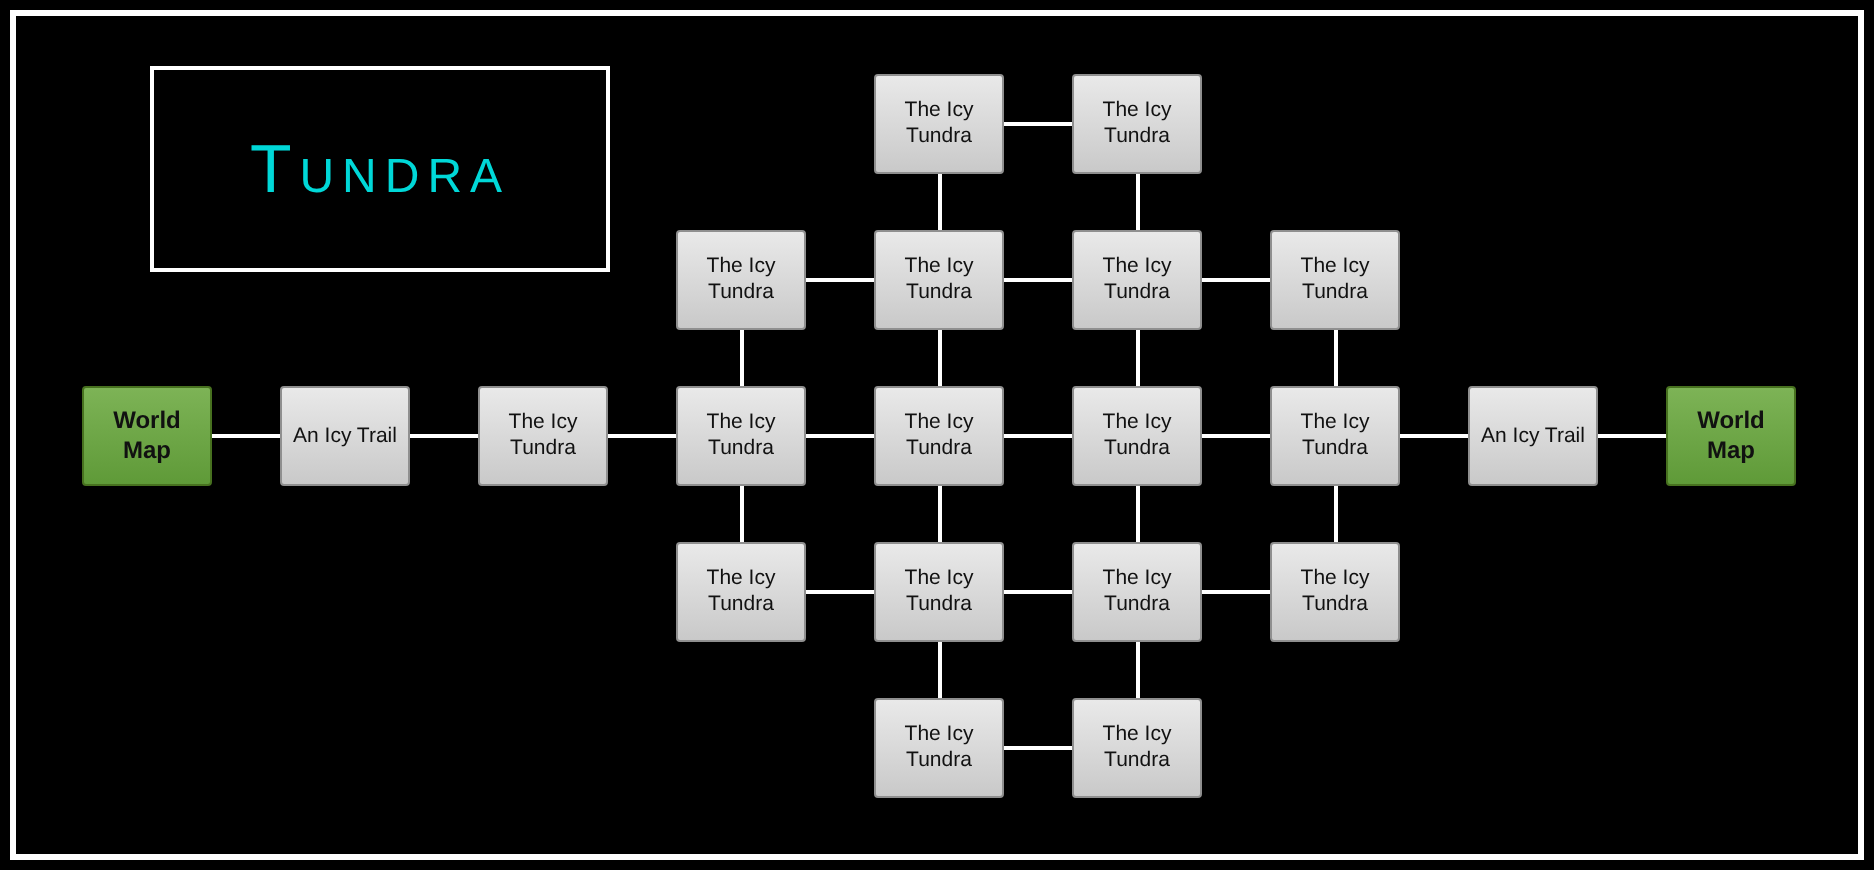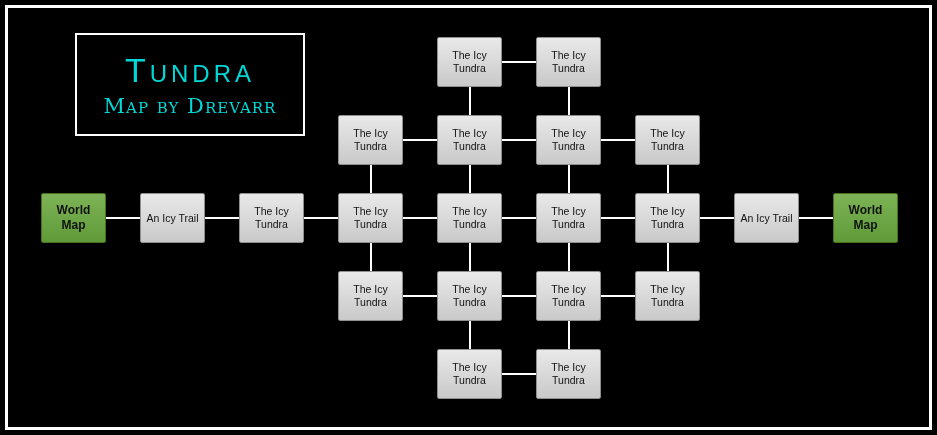--- a/index.html
+++ b/index.html
@@ -91,21 +91,20 @@
   }
 </style>
 </head>
 <body>
 
 <div id="stage">
   <div class="frame"></div>
 
   <div class="title-box">
     <div class="title-heading">Tundra</div>
-    <div class="title-sub">Map by Drevarr</div>
   </div>
 
   <div id="map-canvas">
       <div class="edge" style="left: 502px; top: 61px; width: 34px; height: 2px;"></div>
       <div class="edge" style="left: 403px; top: 139px; width: 34px; height: 2px;"></div>
       <div class="edge" style="left: 502px; top: 139px; width: 34px; height: 2px;"></div>
       <div class="edge" style="left: 601px; top: 139px; width: 34px; height: 2px;"></div>
       <div class="edge" style="left: 106px; top: 217px; width: 34px; height: 2px;"></div>
       <div class="edge" style="left: 205px; top: 217px; width: 34px; height: 2px;"></div>
       <div class="edge" style="left: 304px; top: 217px; width: 34px; height: 2px;"></div>

